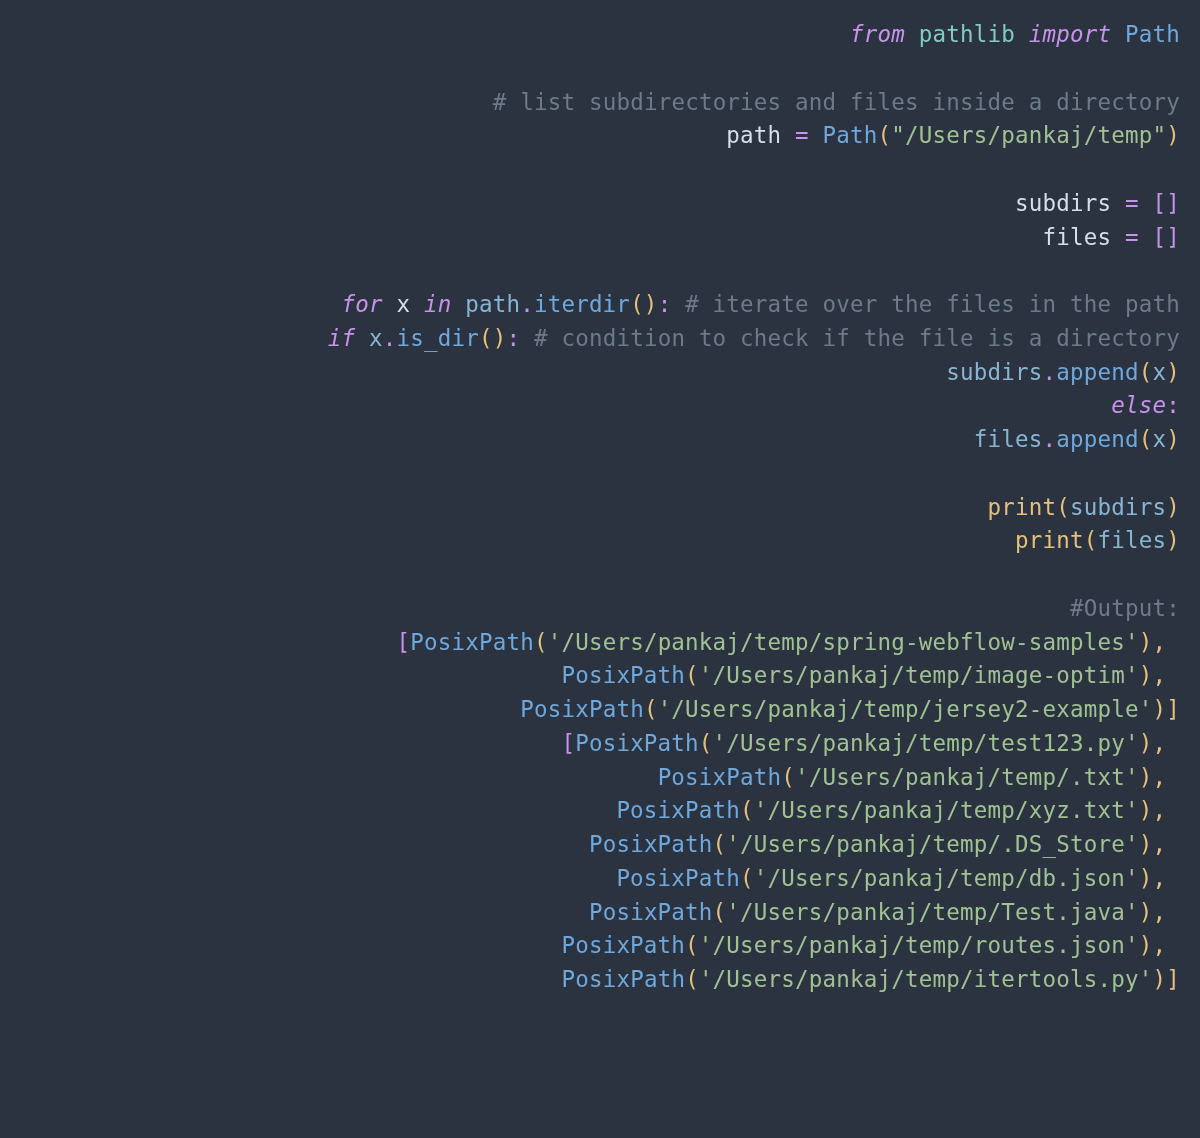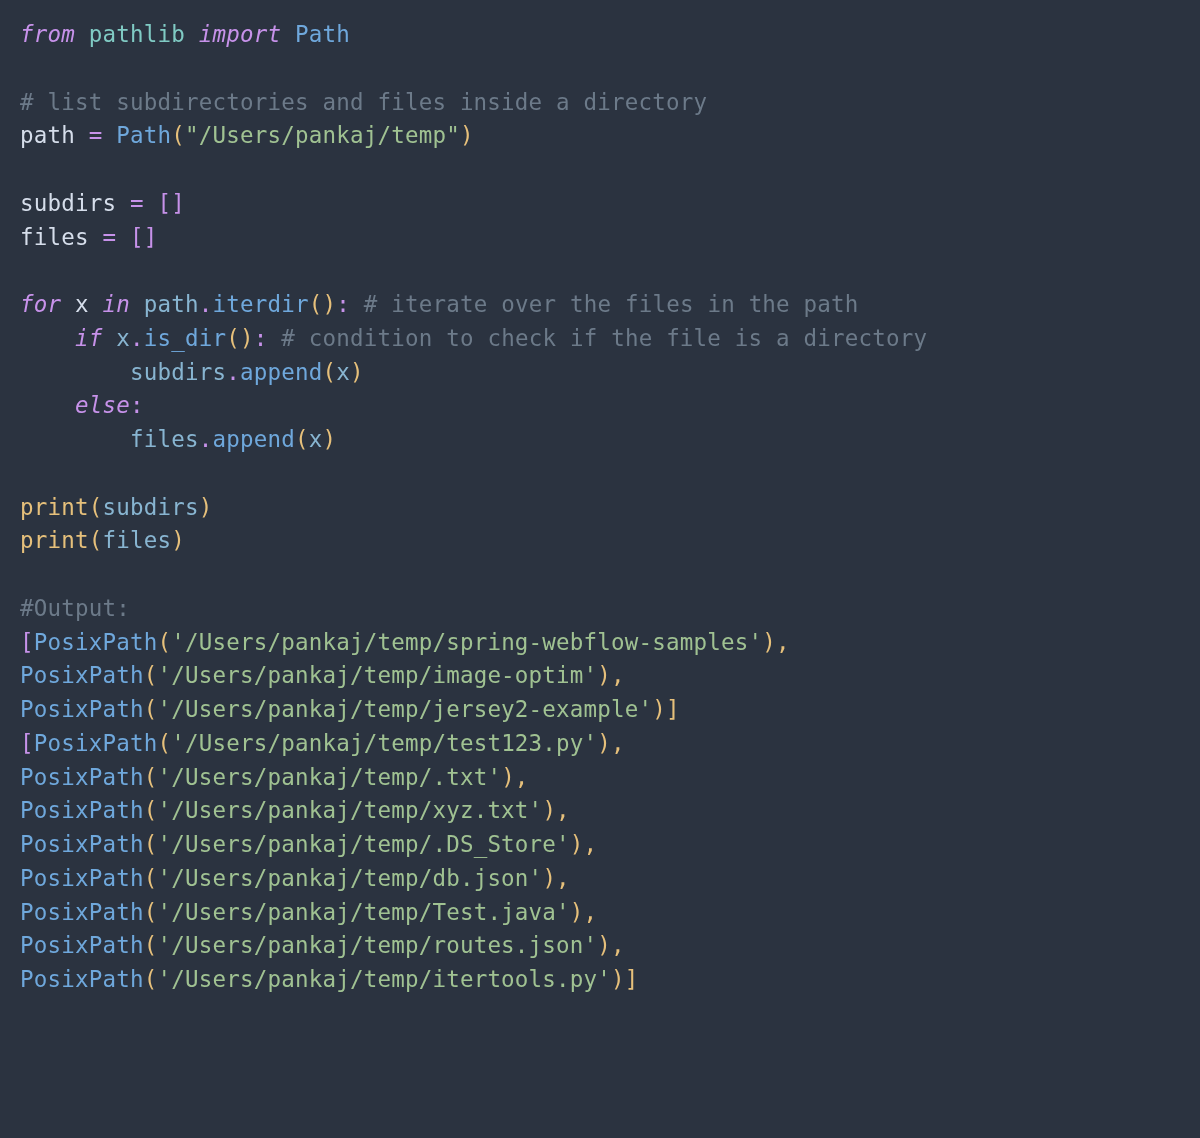--- a/index.html
+++ b/index.html
@@ -12,20 +12,21 @@
   }
   pre.code {
     margin: 0;
     padding: 18px 20px;
     font-family: "Menlo", "Consolas", "DejaVu Sans Mono", monospace;
     font-size: 22.5px;
     line-height: 1.5;
     color: #d6deeb;
     white-space: pre;
     letter-spacing: 0.2px;
+    text-align: right;
   }
   .kw   { color: #c792ea; font-style: italic; }
   .mod  { color: #80cbc4; }
   .cls  { color: #6fa8dc; }
   .cmt  { color: #6c7a89; }
   .op   { color: #c792ea; }
   .fn   { color: #6fa8dc; }
   .call { color: #e6c07b; }
   .paren{ color: #e6c07b; }
   .brkt { color: #c792ea; }

